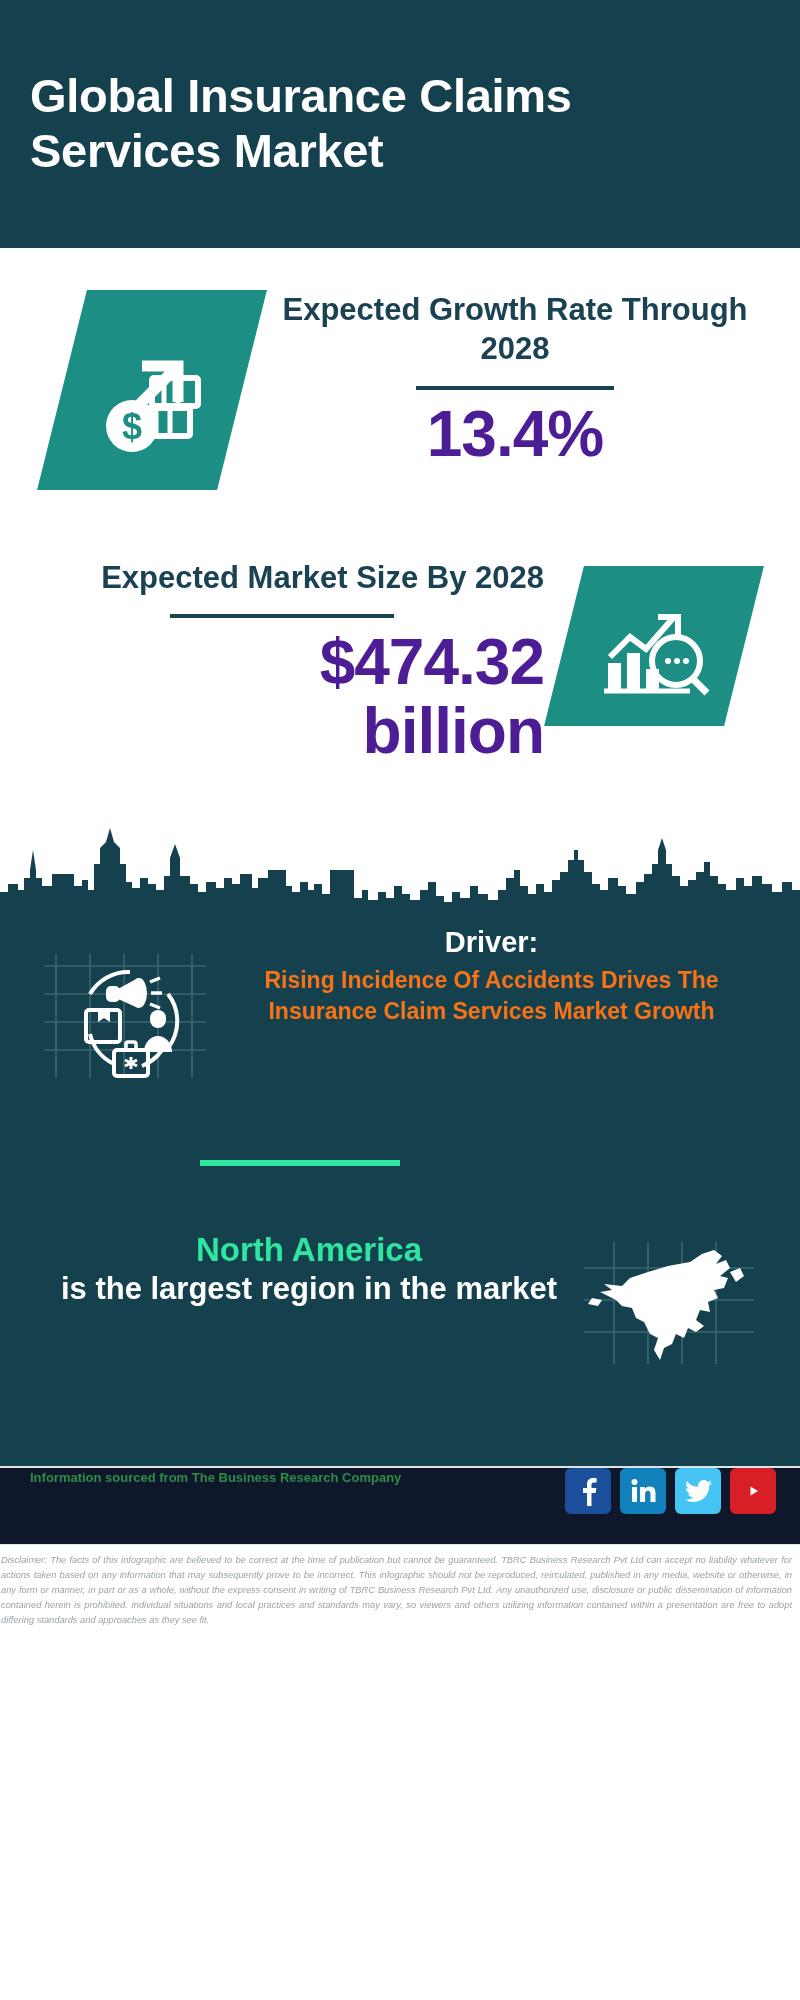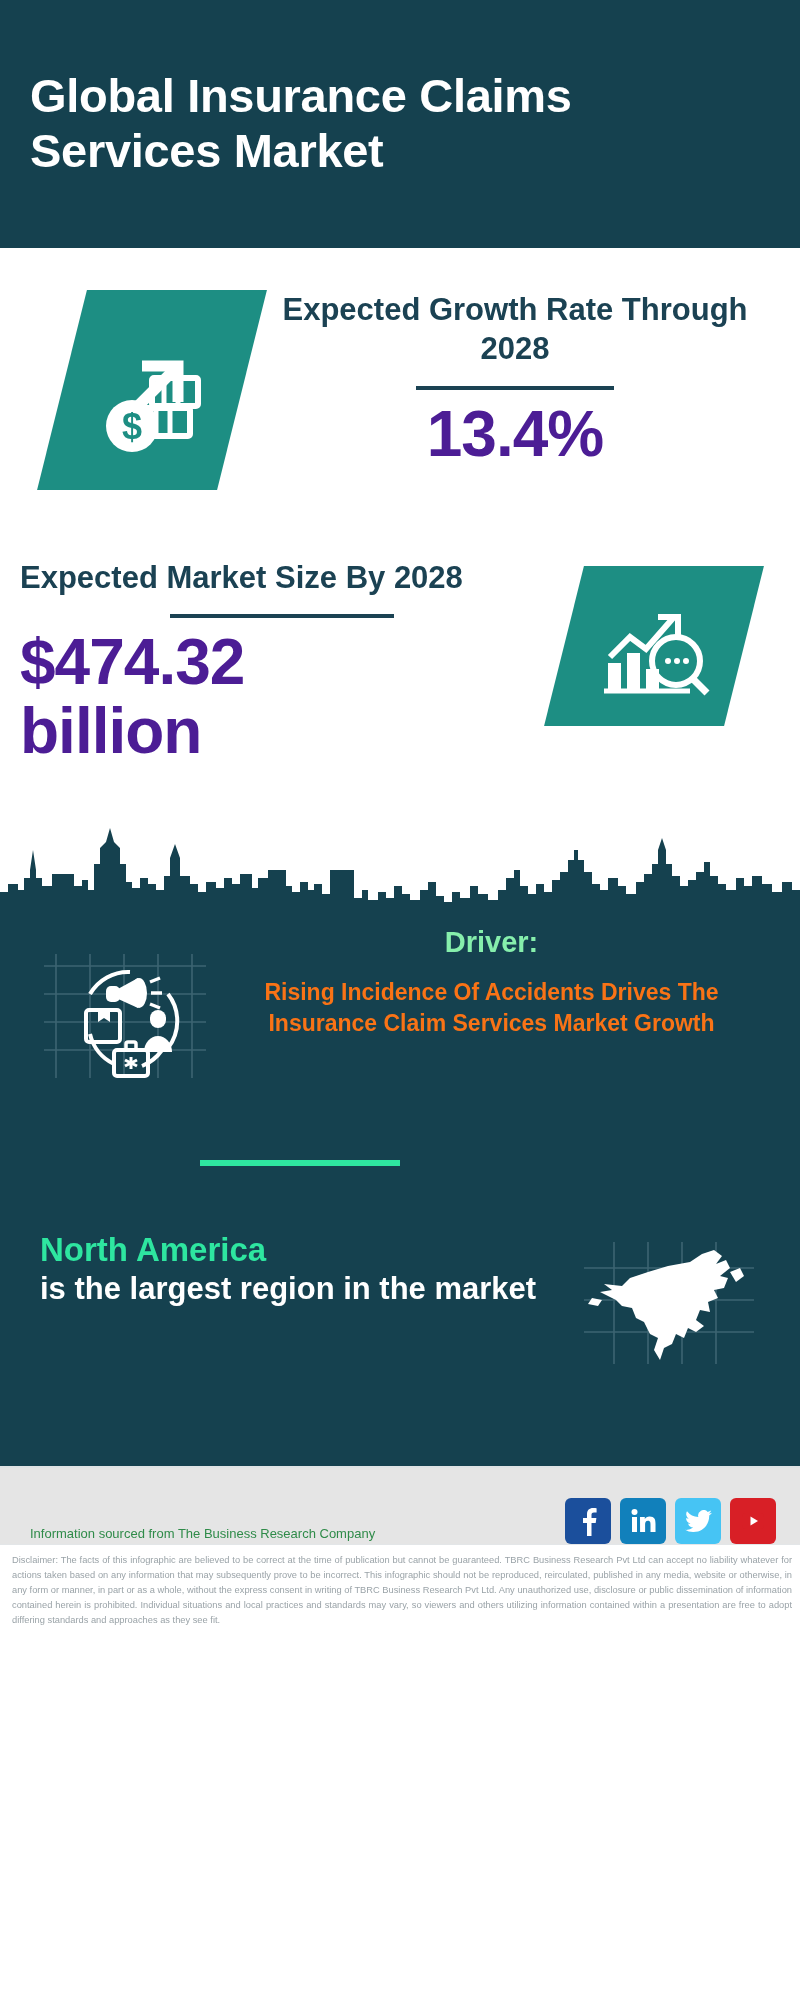--- a/index.html
+++ b/index.html
@@ -81,21 +81,21 @@
 
   
   .size-row {
     position: absolute;
     top: 310px; left: 0; width: 800px;
     display: flex;
     align-items: flex-start;
   }
   .size-text {
     flex: 1;
-    text-align: left;
+    text-align: right;
     padding-left: 20px;
   }
   .icon-para-right {
     width: 180px; height: 160px;
     background: #1d8e83;
     transform: skewX(-14deg);
     margin-right: 56px; margin-left: 20px;
     margin-top: 8px;
     display: flex; align-items: center; justify-content: center;
     flex: none;
@@ -126,24 +126,24 @@
     flex: none;
     position: relative;
   }
   .driver-text {
     flex: 1;
     text-align: center;
     padding-right: 34px;
     padding-left: 4px;
   }
   .driver-heading {
-    color: #86efac;
+    color: #ffffff;
     font-size: 29px;
     font-weight: bold;
-    margin-bottom: 18px;
+    margin-bottom: 6px;
   }
   .driver-body {
     color: #f97316;
     font-size: 23px;
     font-weight: bold;
     line-height: 1.36;
   }
 
   .green-rule {
     position: absolute;
@@ -151,21 +151,21 @@
     width: 200px; height: 6px;
     background: #2ee6a0;
   }
 
   .region-row {
     position: absolute;
     top: 322px; left: 0; width: 800px;
     display: flex; align-items: flex-start;
   }
   .region-text {
-    flex: 1; padding-left: 40px;
+    flex: 1; text-align: center; padding-left: 40px;
   }
   .region-title {
     color: #2ee6a0;
     font-size: 33px;
     font-weight: bold;
     line-height: 1.22;
   }
   .region-sub {
     color: #ffffff;
     font-size: 31px;
@@ -173,47 +173,49 @@
     line-height: 1.25;
   }
   .map-wrap {
     width: 180px; height: 130px;
     margin-right: 42px; margin-top: 8px;
     flex: none; position: relative;
   }
 
   
   .footer {
-    background: #e5e5e5;
+    background: #0f172a;
     height: 78px;
     display: flex;
-    align-items: flex-end;
+    align-items: flex-start;
     padding: 0 24px 0 30px;
     border-top: 2px solid #dfe3e5;
+    font-weight: bold;
   }
   .source-text { flex: 1; }
   .source-line {
     color: #2f8b49;
     font-size: 13px;
     line-height: 1.55;
   }
   .socials { display: flex; gap: 9px; align-items: center; }
   .sq {
     width: 46px; height: 46px; border-radius: 6px;
     display: flex; align-items: center; justify-content: center;
   }
   .fb { background: #1b4f9c; }
   .li { background: #1180bb; }
   .tw { background: #46c4f4; }
   .yt { background: #d81f26; }
 
   .disclaimer {
     background: #ffffff;
-    padding: 8px 8px 6px 12px;
+    padding: 8px 8px 6px 1px;
     border-top: 1px solid #e3e6e8;
+    font-style: italic;
   }
   .disclaimer p {
     color: #9aa3a8;
     font-size: 9.3px;
     line-height: 1.62;
     text-align: justify;
   }
 </style>
 </head>
 <body>

